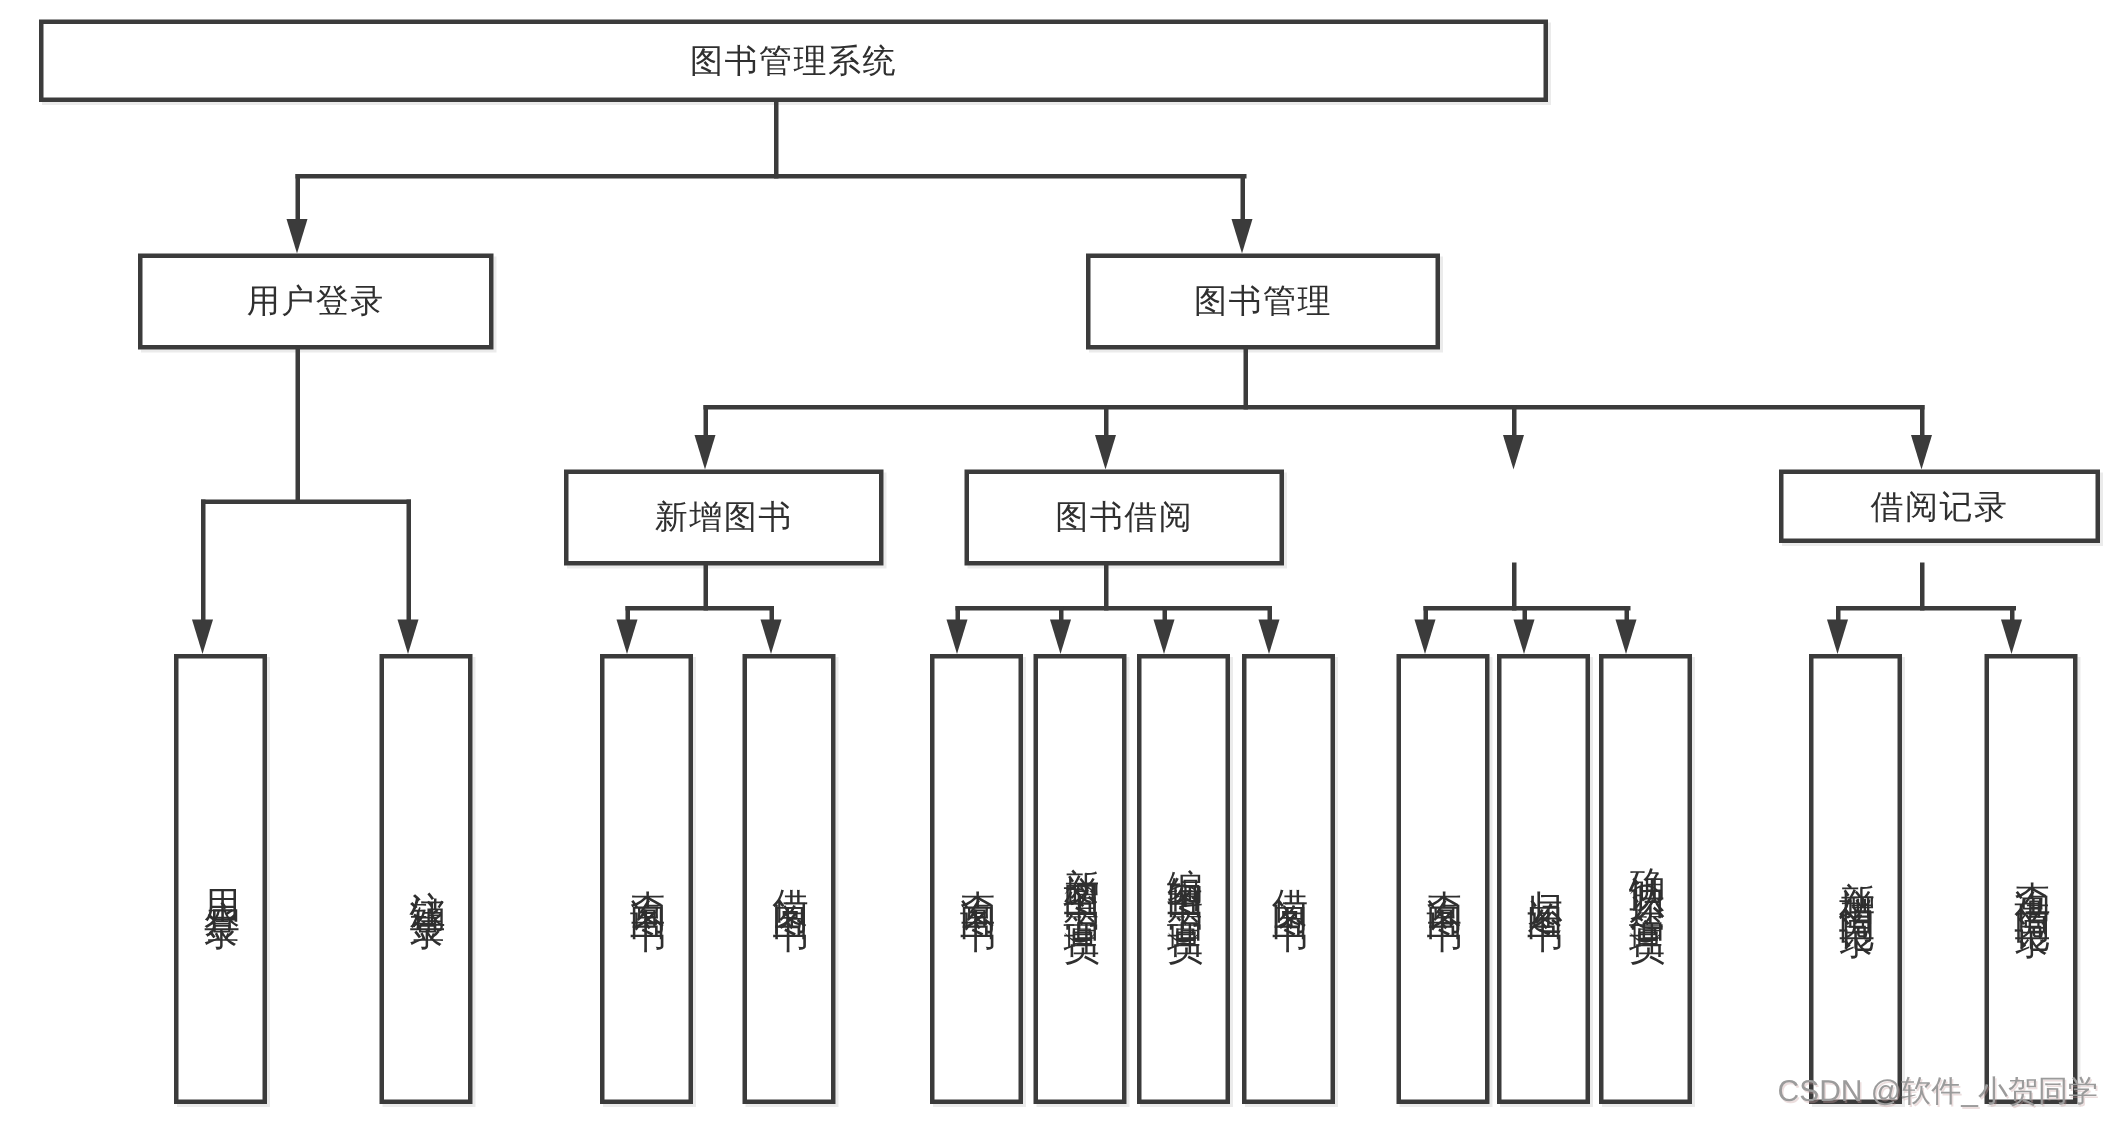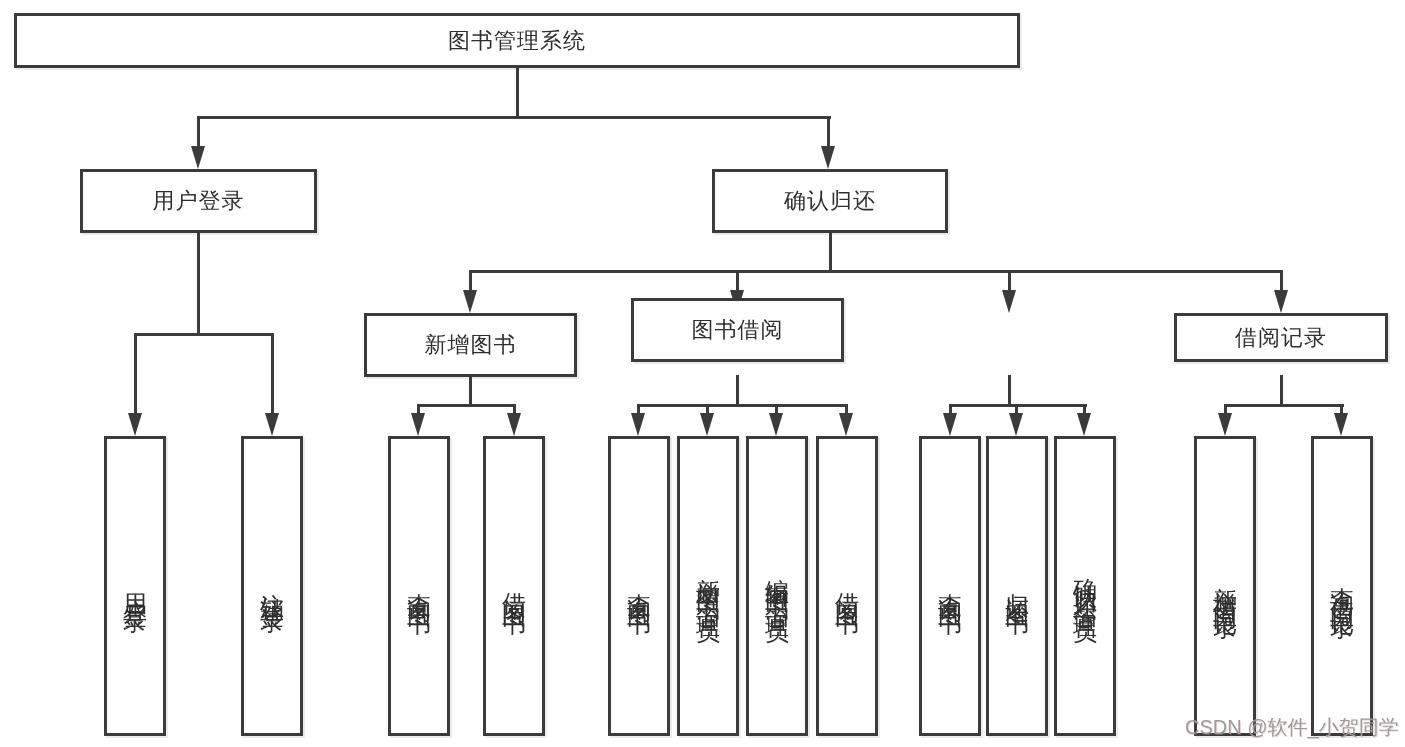--- a/index.html
+++ b/index.html
@@ -17,20 +17,21 @@
   .box {
     position: absolute;
     box-sizing: border-box;
     background: #ffffff;
     border: 3px solid #3b3b3b;
     display: flex;
     align-items: center;
     justify-content: center;
     color: #2f2f2f;
     box-shadow: 2px 2px 0 rgba(0,0,0,0.08);
+    margin-left: 12px;
   }
   .box-h {
     font-size: 22px;
     letter-spacing: 1px;
   }
   .box-v .vtext {
     writing-mode: vertical-rl;
     text-orientation: mixed;
     font-size: 24px;
     letter-spacing: 6px;
@@ -74,21 +75,21 @@
   <div class="hl" style="left:197px; top:116px; width:634px;"></div>
   <div class="vl" style="left:197px; top:116px; height:33px;"></div>
   <div class="vl" style="left:827px; top:116px; height:33px;"></div>
   <div class="arr" style="left:191px; top:146px;"></div>
   <div class="arr" style="left:821px; top:146px;"></div>
 
   <div class="box box-h" style="left:80px; top:169px; width:237px; height:64px;">
     <span>用户登录</span>
   </div>
   <div class="box box-h" style="left:712px; top:169px; width:236px; height:64px;">
-    <span>确认归还</span>
+    <span>图书管理</span>
   </div>
 
   <div class="vl" style="left:197px;   top:231px; height:105px;"></div>
   <div class="hl" style="left:133.5px; top:333px; width:140px;"></div>
   <div class="vl" style="left:133.5px; top:333px; height:82px;"></div>
   <div class="vl" style="left:270.5px; top:333px; height:82px;"></div>
   <div class="arr" style="left:127.5px; top:413px;"></div>
   <div class="arr" style="left:264.5px; top:413px;"></div>
 
   <div class="vl" style="left:828.5px; top:231px; height:42px;"></div>
@@ -98,21 +99,21 @@
   <div class="vl" style="left:1007.5px; top:270px; height:24px;"></div>
   <div class="vl" style="left:1279.5px; top:270px; height:24px;"></div>
   <div class="arr" style="left:463px;    top:290px;"></div>
   <div class="arr" style="left:730px;    top:290px;"></div>
   <div class="arr" style="left:1001.5px; top:290px;"></div>
   <div class="arr" style="left:1273.5px; top:290px;"></div>
 
   <div class="box box-h" style="left:364px; top:313px; width:213px; height:64px;">
     <span>新增图书</span>
   </div>
-  <div class="box box-h" style="left:631px; top:298px; width:213px; height:64px;">
+  <div class="box box-h" style="left:631px; top:313px; width:213px; height:64px;">
     <span>图书借阅</span>
   </div>
   <div class="box box-h" style="left:1174px; top:313px; width:214px; height:49px;">
     <span>借阅记录</span>
   </div>
 
   <div class="vl" style="left:469px;    top:375px; height:32px;"></div>
   <div class="vl" style="left:736px;    top:375px; height:32px;"></div>
   <div class="vl" style="left:1007.5px; top:375px; height:32px;"></div>
   <div class="vl" style="left:1279.5px; top:375px; height:32px;"></div>

